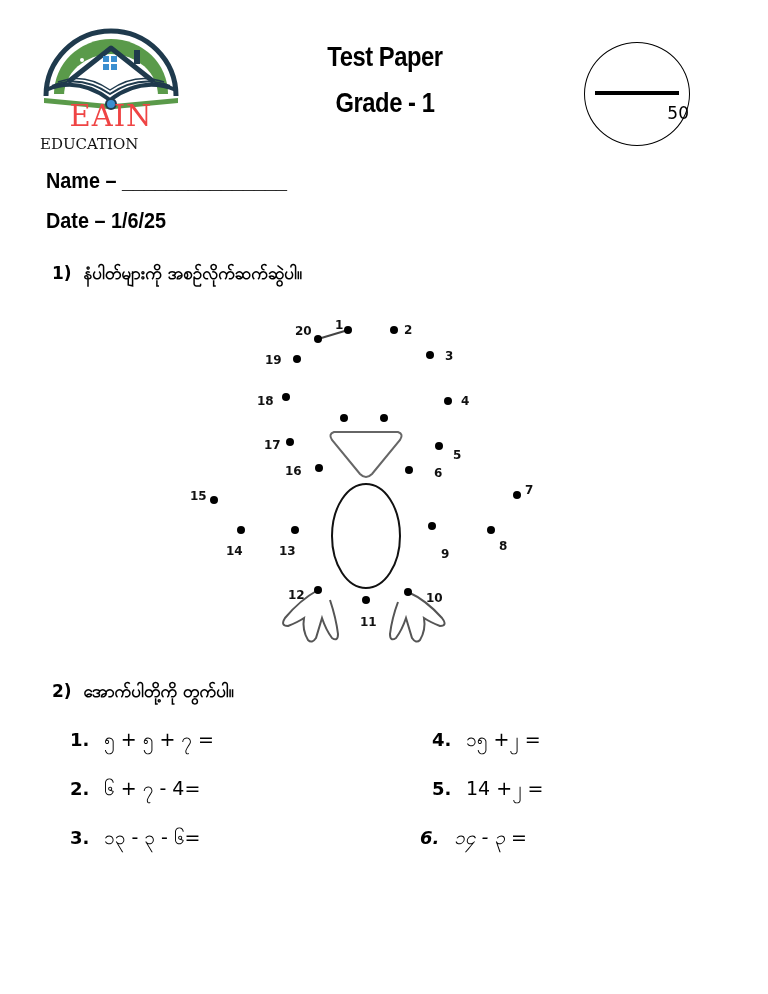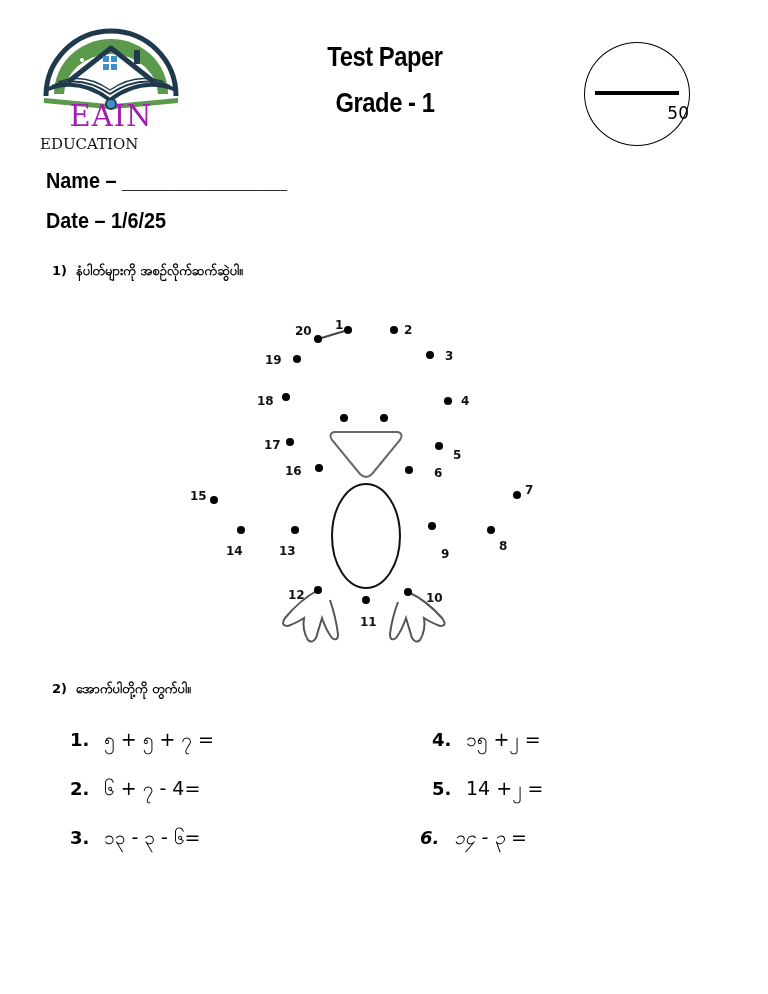--- a/index.html
+++ b/index.html
@@ -1,30 +1,30 @@
 <!DOCTYPE html>
 <html><head>
 <meta charset="utf-8">
 <style>
   html, body { margin: 0; padding: 0; background: #ffffff; }
   body { width: 768px; height: 994px; position: relative; overflow: hidden; font-family: "DejaVu Sans", sans-serif; color: #000; }
   .abs { position: absolute; }
   .logo { left: 38px; top: 24px; width: 146px; height: 132px; }
-  .logo-text-1 { left: 38px; top: 100px; width: 146px; text-align: center; font-family: "DejaVu Serif", serif; font-size: 29px; letter-spacing: 1px; line-height: 32px; color: #a21caf; }
+  .logo-text-1 { left: 38px; top: 100px; width: 146px; text-align: center; font-family: "DejaVu Serif", serif; font-size: 29px; letter-spacing: 1px; line-height: 32px; color: #ef4444; }
   .logo-text-2 { left: 40px; top: 133px; width: 144px; font-family: "DejaVu Serif", serif; font-size: 15px; line-height: 22px; color: #111; }
   .title { left: 290px; width: 190px; text-align: center; font-family: "Liberation Sans", sans-serif; font-weight: bold; font-size: 27px; transform: scaleX(0.88); letter-spacing: -0.5px; }
   .title-1 { top: 42px; }
   .title-2 { top: 88px; }
   .score { left: 584px; top: 42px; width: 106px; height: 104px; border: 1.5px solid #000; border-radius: 50%; box-sizing: border-box; }
   .score-line { position: absolute; left: 10px; top: 48px; width: 84px; height: 4px; background: #000; }
   .score-total { position: absolute; left: 0; top: 60px; width: 100%; text-align: right; font-family: "DejaVu Sans", sans-serif; font-size: 17px; }
   .field { left: 46px; font-family: "Liberation Sans", sans-serif; font-weight: bold; font-size: 22px; transform: scaleX(0.9); transform-origin: left; }
   .field-name { top: 168px; }
   .field-date { top: 208px; }
-  .q-heading { left: 52px; font-size: 13px; font-weight: bold; }
+  .q-heading { left: 52px; font-size: 17px; font-weight: bold; }
   .q1 { top: 262px; }
   .q2 { top: 680px; }
   .diagram { left: 180px; top: 300px; width: 380px; height: 360px; }
   .problem { font-size: 18px; font-weight: bold; }
   .problem .num { display: inline-block; width: 34px; }
   .problem .expr { font-weight: normal; font-size: 19px; }
   .lbl { font-family: "DejaVu Sans", sans-serif; font-weight: bold; font-size: 12px; fill: #111; }
 </style>
 </head>
 <body>

